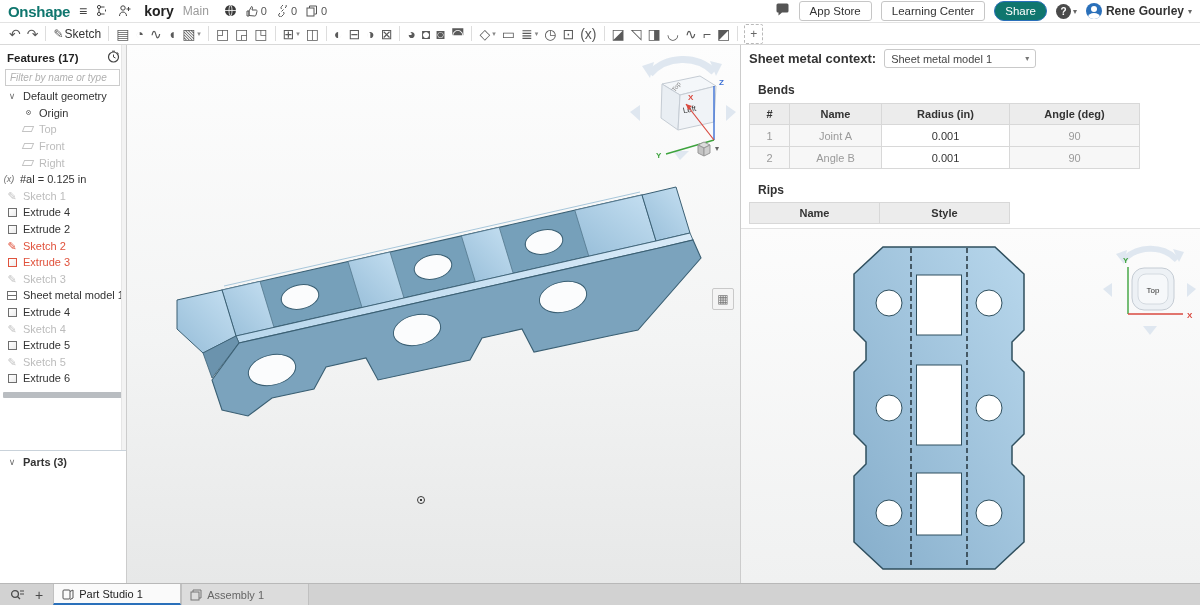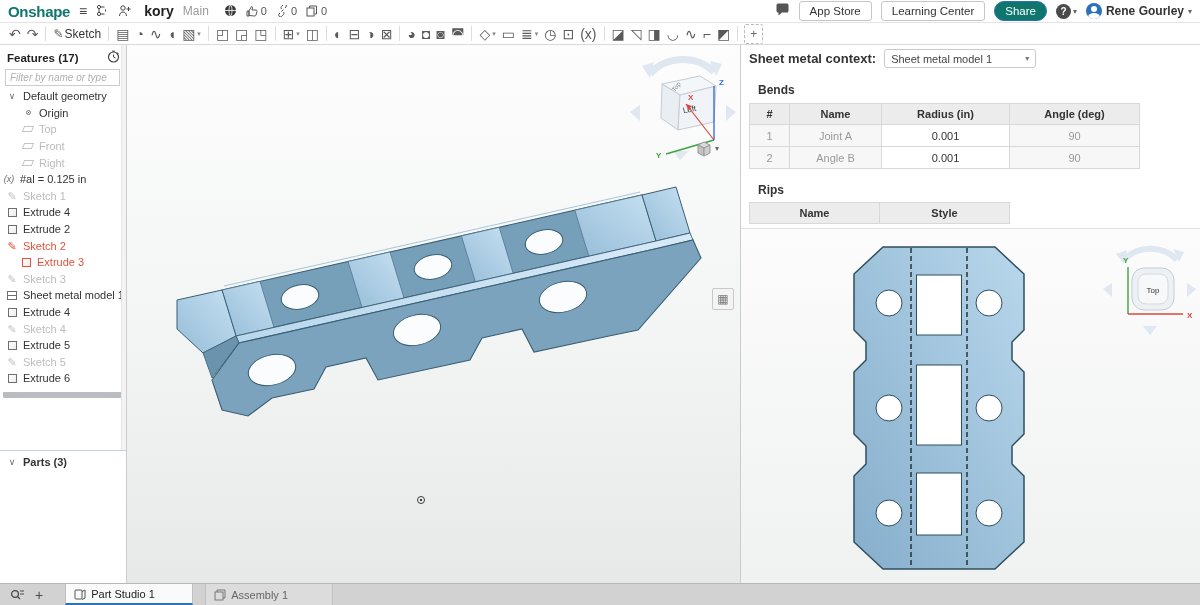--- a/index.html
+++ b/index.html
@@ -100,21 +100,21 @@
             background:linear-gradient(180deg,#fcfcfc,#f0f1f1);}
   #flatsvg{position:absolute;left:112px;top:17px;}
   #flatcube{position:absolute;left:358px;top:6px;}
 
   
   #tabbar{position:absolute;left:0;bottom:0;width:1200px;height:22px;background:#d2d2d2;
           border-top:1px solid #b8b8b8;display:flex;align-items:stretch;font-size:11px;}
   .tb-tools{display:flex;align-items:center;gap:10px;padding:0 10px;}
   .tabmgr,.tabplus{color:#4a4a4a;font-size:14px;display:flex;align-items:center;}
   .dtab{display:flex;align-items:center;gap:5px;width:128px;padding:0 8px;border-right:1px solid #c0c0c0;
-        border-left:1px solid #c0c0c0;color:#666;background:#dcdcdc;margin-left:12px;}
+        border-left:1px solid #c0c0c0;color:#666;background:#dcdcdc;}
   .dtab.active{background:#fafafa;color:#222;border-bottom:2px solid #2a70ba;}
   .dtab .ticon{flex:none;display:flex;}
   svg text{font-family:"Liberation Sans",sans-serif;}
 </style>
 </head>
 <body>
 
 <header id="topbar">
   <div class="tb-left">
     <span class="logo">Onshape</span>
@@ -362,21 +362,21 @@
       <div class="fitem normal" style="padding-left: 6px;">
         <span class="icw">
           <span class="ic-box"></span>
         </span>
         <span class="lb">Extrude 2</span>
       </div>
       <div class="fitem error" style="padding-left: 6px;">
         <span class="icw ic-pencil">✎</span>
         <span class="lb">Sketch 2</span>
       </div>
-      <div class="fitem error" style="padding-left: 20px;">
+      <div class="fitem error" style="padding-left: 6px;">
         <span class="icw">
           <span class="ic-box"></span>
         </span>
         <span class="lb">Extrude 3</span>
       </div>
       <div class="fitem suppressed" style="padding-left: 6px;">
         <span class="icw ic-pencil">✎</span>
         <span class="lb">Sketch 3</span>
       </div>
       <div class="fitem normal" style="padding-left: 6px;">

